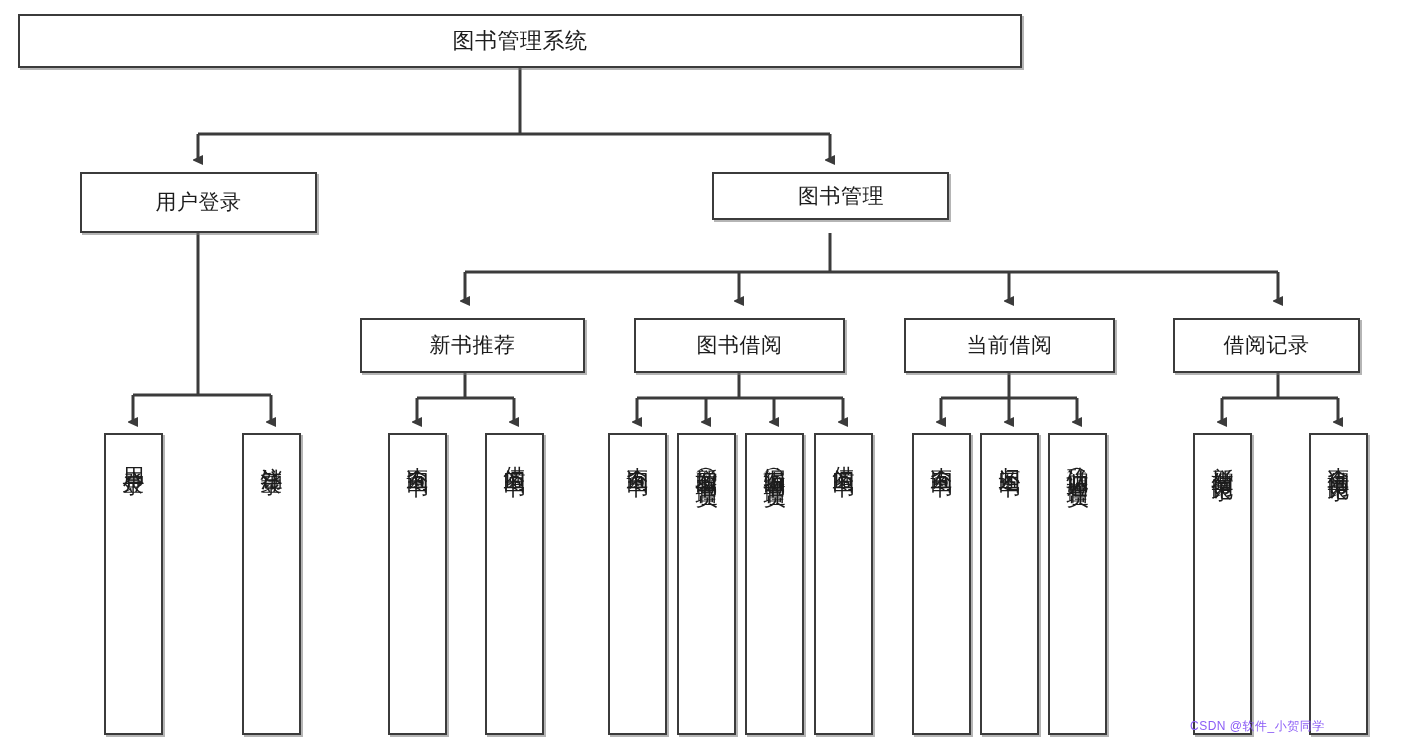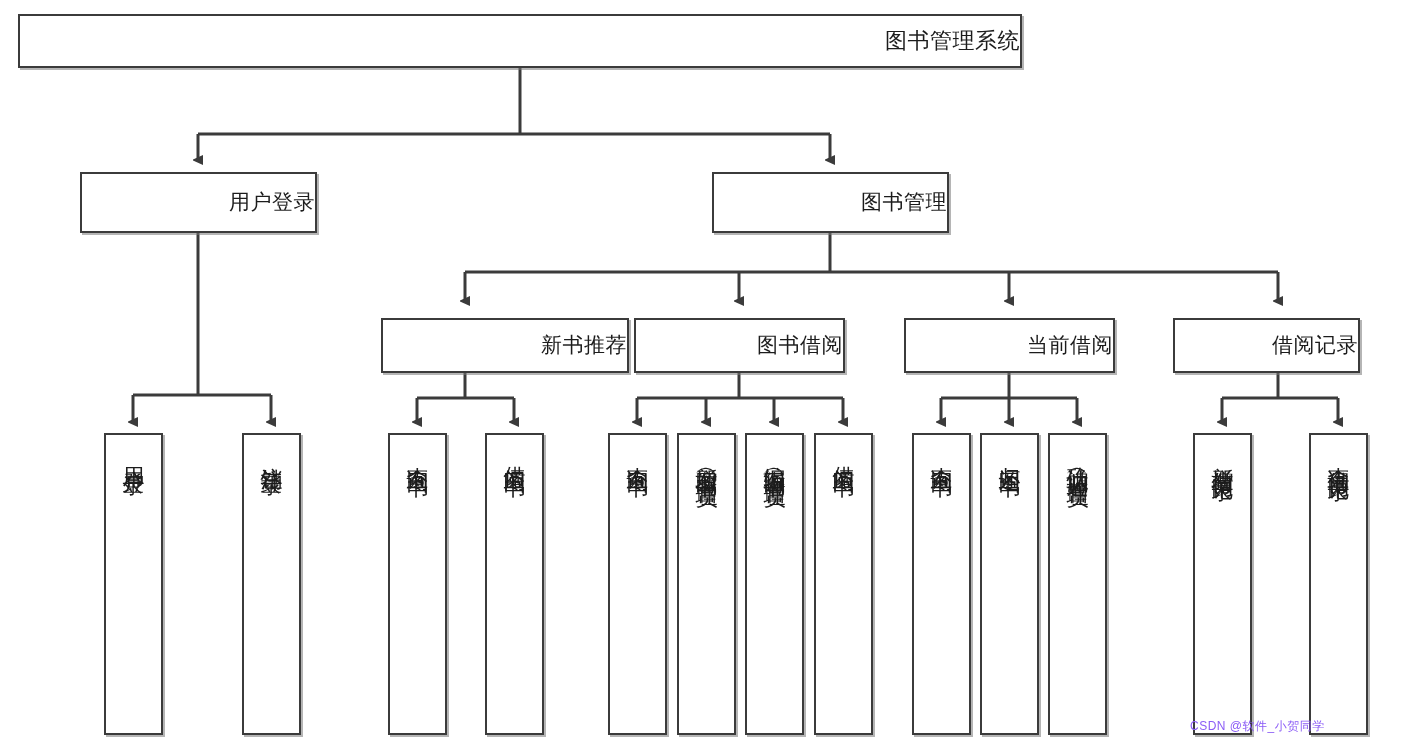--- a/index.html
+++ b/index.html
@@ -27,21 +27,21 @@
     pointer-events: none;
   }
   .node {
     position: absolute;
     box-sizing: border-box;
     background: #ffffff;
     border: 2px solid #3b3b3b;
     box-shadow: 2px 2px 0 0 rgba(120,120,120,0.55);
     display: flex;
     align-items: center;
-    justify-content: flex-end;
+    justify-content: center;
     color: #1c1c1c;
     z-index: 2;
   }
   .node-label {
     display: block;
     text-align: center;
     line-height: 1.18;
     white-space: pre-line;
     color: #1c1c1c;
   }
@@ -134,25 +134,25 @@
   </svg>
 
   <div class="node horiz root" style="left:18px; top:14px; width:1004px; height:54px;">
     <span class="node-label">图书管理系统</span>
   </div>
 
   <div class="node horiz" style="left:80px; top:172px; width:237px; height:61px;">
     <span class="node-label">用户登录</span>
   </div>
 
-  <div class="node horiz" style="left:712px; top:172px; width:237px; height:61px;padding-left:21px;">
+  <div class="node horiz" style="left:712px; top:172px; width:237px; height:48px;padding-left:21px;">
     <span class="node-label">图书管理</span>
   </div>
 
-  <div class="node horiz" style="left:360px; top:318px; width:248px; height:55px;margin-left:21px;">
+  <div class="node horiz" style="left:360px; top:318px; width:225px; height:55px;">
     <span class="node-label">新书推荐</span>
   </div>
 
   <div class="node horiz" style="left:904px; top:318px; width:211px; height:55px;">
     <span class="node-label">当前借阅</span>
   </div>
 
   <div class="node horiz" style="left:634px; top:318px; width:211px; height:55px;">
     <span class="node-label">图书借阅</span>
   </div>

